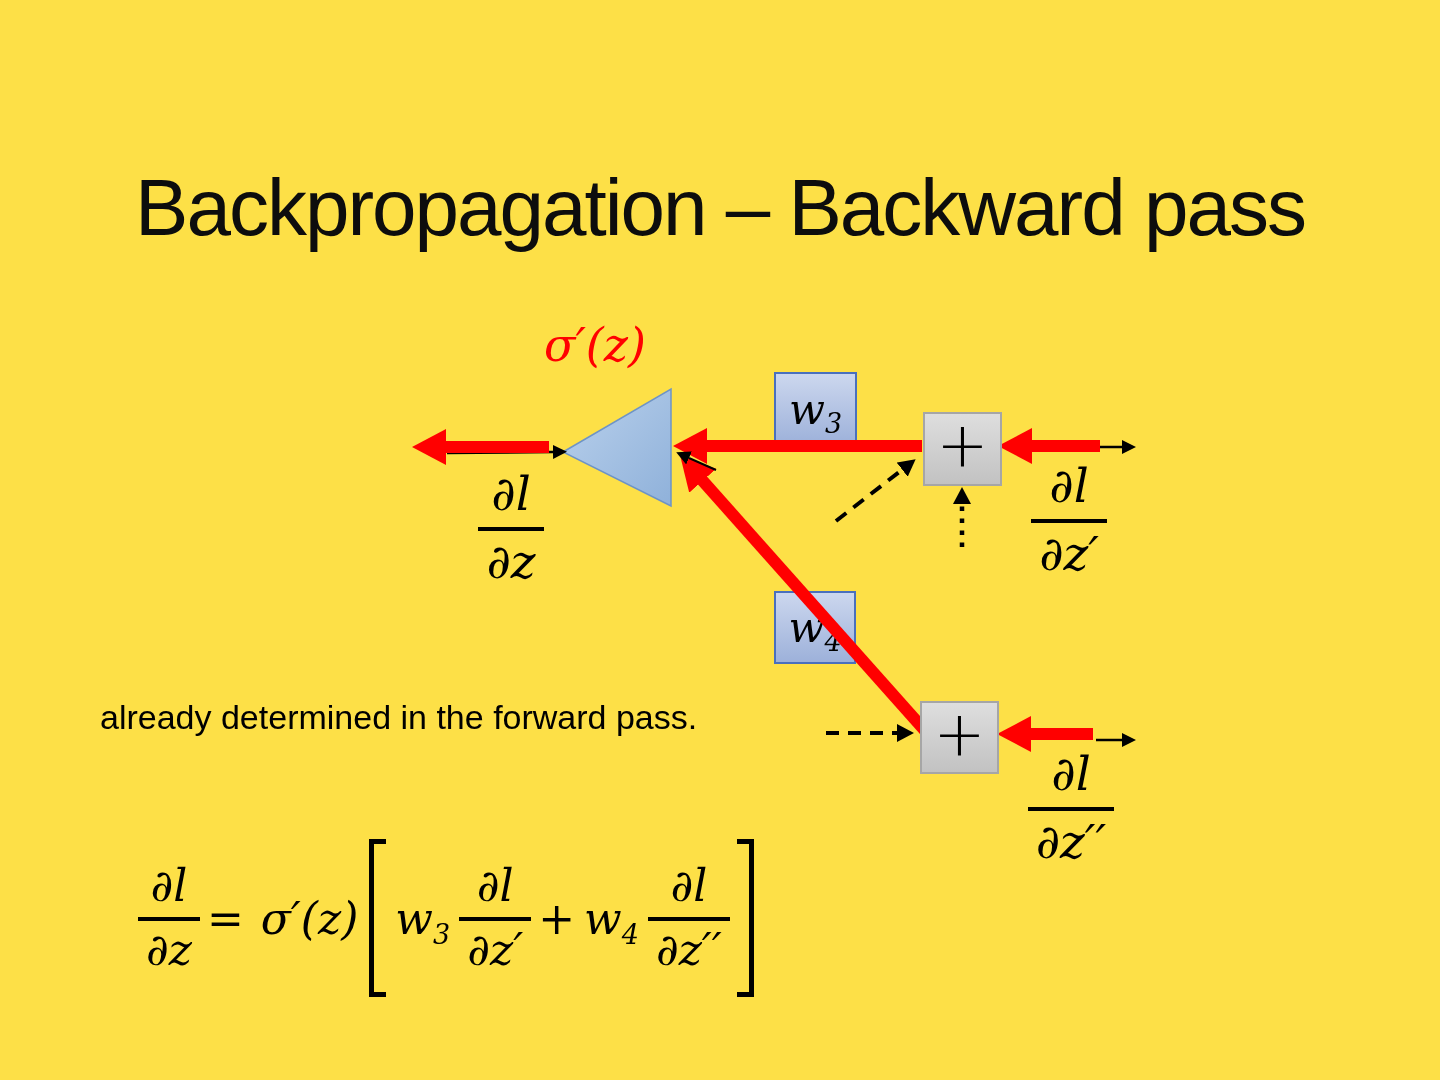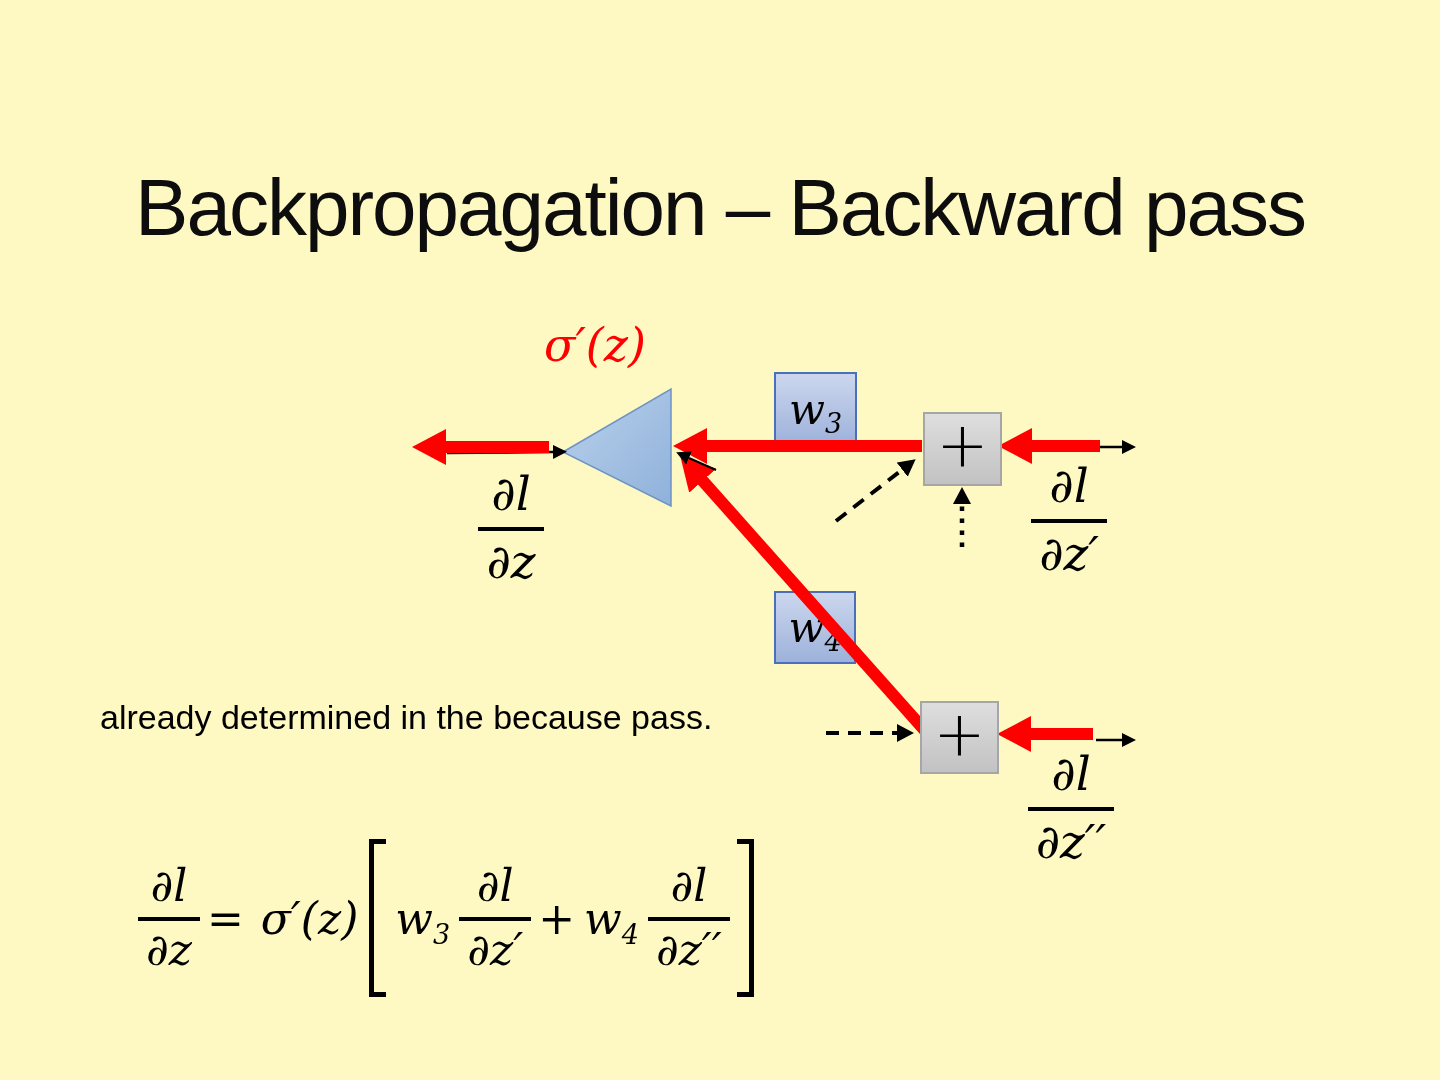--- a/index.html
+++ b/index.html
@@ -1,17 +1,17 @@
 <!DOCTYPE html>
 <html style="--red: #ff0000; --ink: #000000; --triangle-top: #bad1ec; --triangle-bottom: #8fb1da; --triangle-border: #6e94c6; --weight-box-top: #ccd7ee; --weight-box-bottom: #9db1da; --weight-box-border: #4a70bd; --sum-box-top: #dedede; --sum-box-bottom: #c2c2c2; --sum-box-border: #a6a6a6;"><head>
 <meta charset="utf-8">
 <style>
   html,body{margin:0;padding:0;background:#fff;}
   .slide{
-    position:relative;width:1440px;height:1080px;background:#fef9c3;overflow:hidden;
+    position:relative;width:1440px;height:1080px;background:#fde047;overflow:hidden;
     font-family:"Liberation Sans",sans-serif;color:var(--ink,#000);
   }
   
   .title{
     position:absolute;left:0;right:0;top:108px;text-align:center;
     font-size:80px;font-weight:400;letter-spacing:-2px;color:#0d0d0d;
     font-family:"Liberation Sans",sans-serif;
   }
   
   svg.overlay{position:absolute;left:0;top:0;z-index:2;}
@@ -132,21 +132,21 @@
   <div class="frac frac-zprime mathserif">
     <div class="num">∂l</div>
     <div class="den">∂z′</div>
   </div>
   <div class="frac frac-zdprime mathserif">
     <div class="num">∂l</div>
     <div class="den">∂z′′</div>
   </div>
 
   <div class="note">
-    <div class="note-line">already determined in the because pass.</div>
+    <div class="note-line">already determined in the forward pass.</div>
   </div>
 
   <div class="equation">
     <div class="frac mathserif">
       <div class="num">∂l</div>
       <div class="den">∂z</div>
     </div>
     <span class="eqsym">=</span>
     <span class="eqsym eqsigma mathserif">σ′(z)</span>
     <div class="bracket left"></div>

